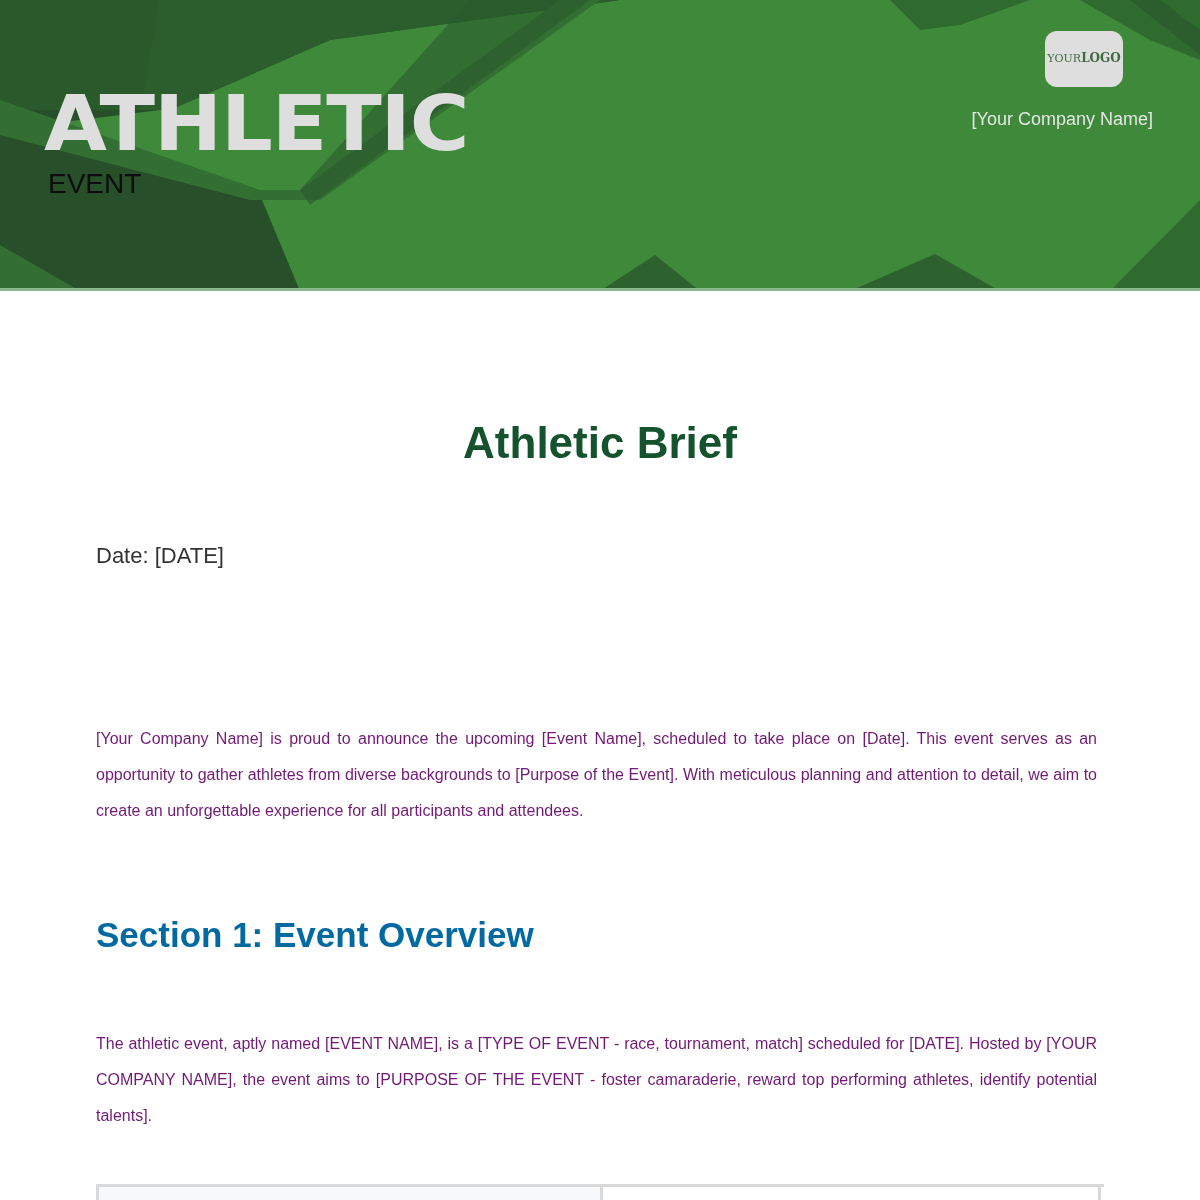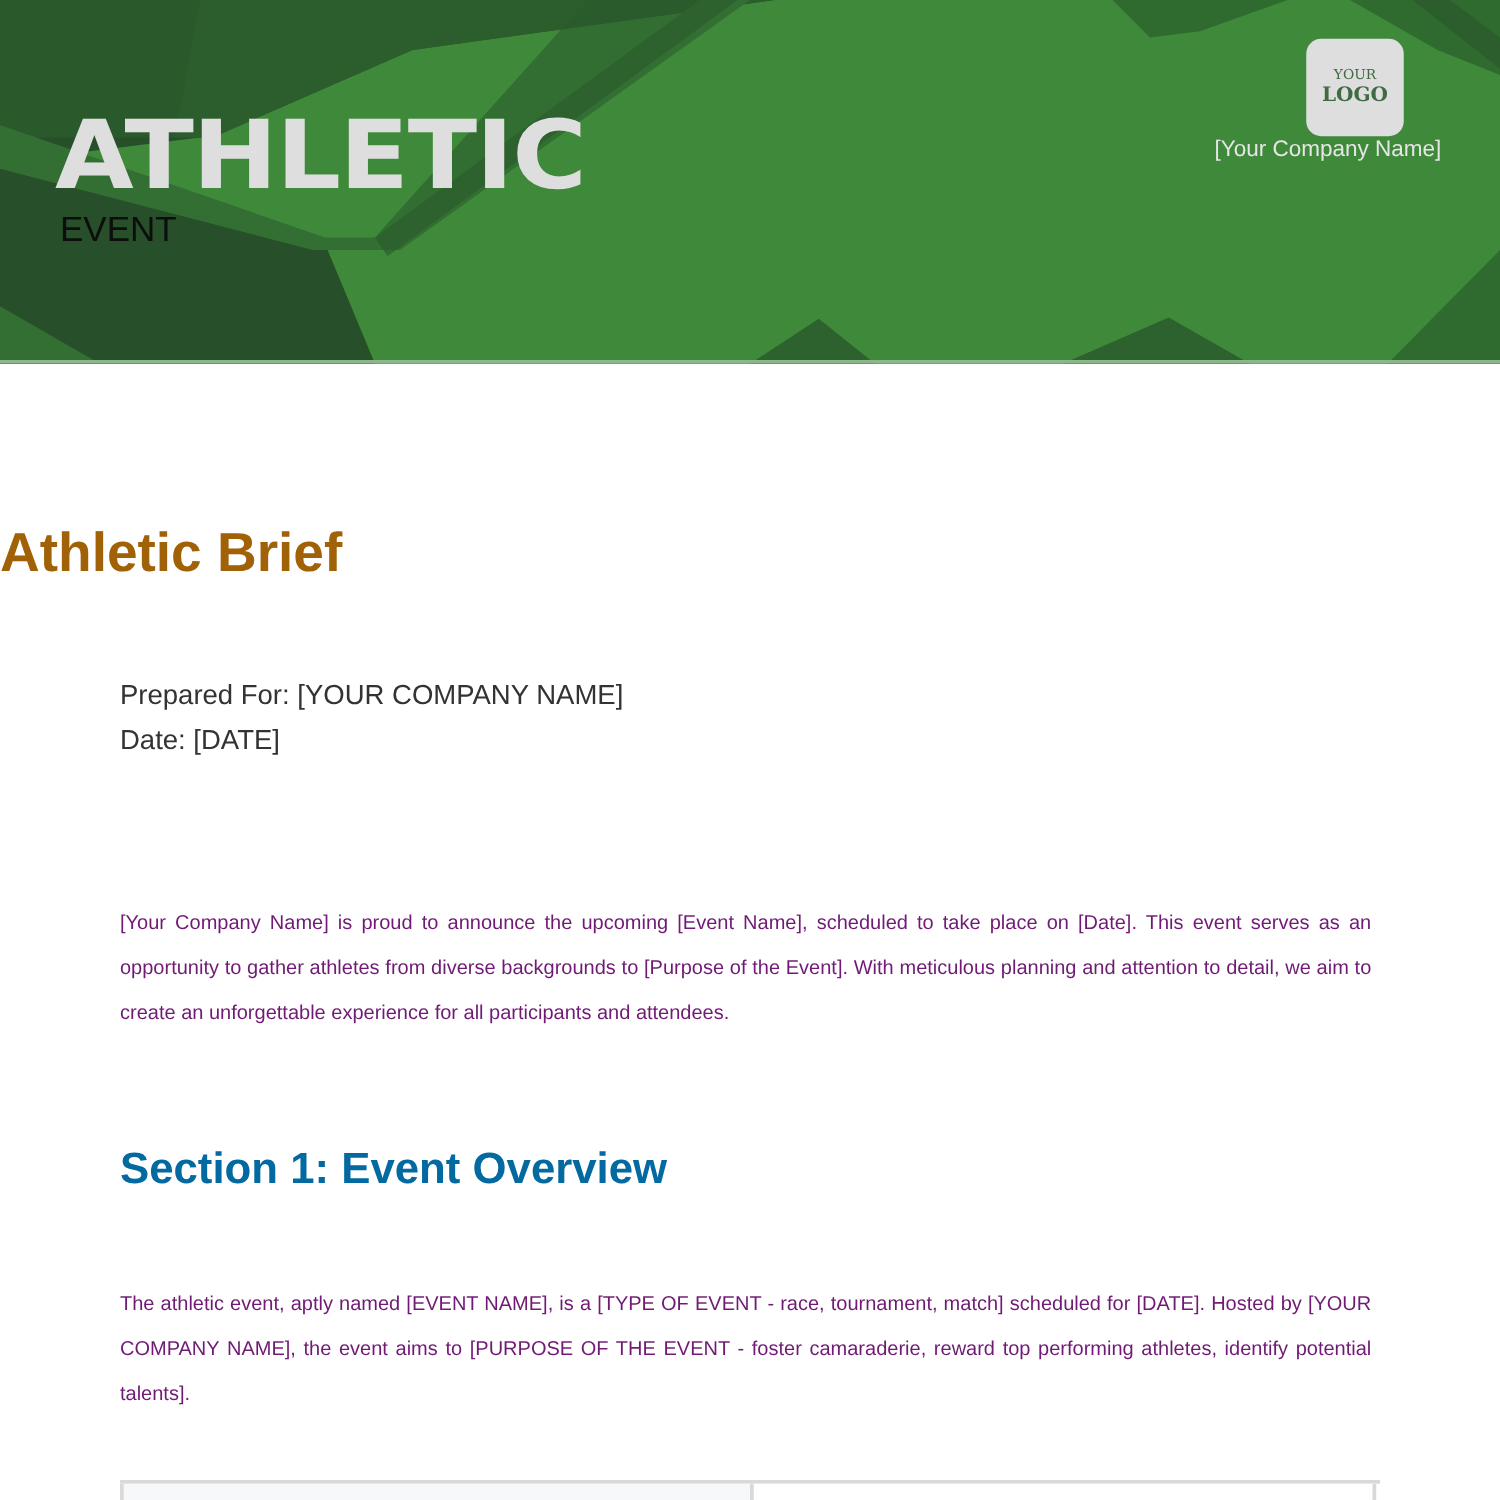--- a/index.html
+++ b/index.html
@@ -16,35 +16,35 @@
     font-family: "DejaVu Sans", sans-serif; font-weight: bold;
     font-size: 76px; line-height: 1; letter-spacing: -1px;
     color: #dedede; transform: scaleX(1.07); transform-origin: left top;
   }
   .banner-sub {
     position: absolute; left: 48px; top: 168px;
     font-family: "Liberation Sans", sans-serif; font-size: 28px;
     color: #0d0d0d; letter-spacing: 0;
   }
   .logo-box {
-    position: absolute; left: 1045px; top: 31px; width: 78px; height: 78px;
+    position: absolute; left: 1045px; top: 31px; width: 78px; height: 56px;
     background: #dedede; border-radius: 12px;
-    display: flex; flex-direction: column; align-items: center; justify-content: center;
+    display: flex; flex-direction: row; align-items: center; justify-content: center;
     font-family: "DejaVu Serif", serif; color: #3f6a42; line-height: 1.15;
   }
   .logo-box .l1 { font-size: 11px; }
-  .logo-box .l2 { font-size: 16px; font-weight: bold; }
+  .logo-box .l2 { font-size: 12px; font-weight: bold; }
   .company-name {
     position: absolute; right: 47px; top: 109px;
     font-size: 18px; color: #e6e6e6; white-space: nowrap;
   }
 
   .doc-title {
-    position: absolute; left: 0; top: 418px; width: 1200px; 
-    font-size: 44px; font-weight: bold; color: #a16207;
+    position: absolute; left: 0; top: 418px; width: 1200px; text-align: center;
+    font-size: 44px; font-weight: bold; color: #14532d;
   }
   .meta { position: absolute; left: 96px; top: 538px; font-size: 22px; line-height: 36px; color: #333; }
   .para {
     position: absolute; left: 96px; width: 1001px; font-size: 16px; line-height: 36px;
     text-align: justify; color: #701a75; margin-top: 44px;
   }
   .p1 { top: 677px; }
   .section-heading {
     position: absolute; left: 96px; top: 915px; font-size: 35px; font-weight: bold; color: #0369a1;
   }
@@ -86,21 +86,20 @@
   <div class="logo-box">
     <span class="l1">YOUR</span>
     <span class="l2">LOGO</span>
   </div>
   <div class="company-name">[Your Company Name]</div>
 </div>
 
 <h1 class="doc-title">Athletic Brief</h1>
 
 <div class="meta">
-  <div>Prepared For: [YOUR COMPANY NAME]</div>
   <div>Date: [DATE]</div>
 </div>
 
 <p class="para p1">[Your Company Name] is proud to announce the upcoming [Event Name], scheduled to take place on [Date]. This event serves as an opportunity to gather athletes from diverse backgrounds to [Purpose of the Event]. With meticulous planning and attention to detail, we aim to create an unforgettable experience for all participants and attendees.</p>
 
 <h2 class="section-heading">Section 1: Event Overview</h2>
 
 <p class="para p2">The athletic event, aptly named [EVENT NAME], is a [TYPE OF EVENT - race, tournament, match] scheduled for [DATE]. Hosted by [YOUR COMPANY NAME], the event aims to [PURPOSE OF THE EVENT - foster camaraderie, reward top performing athletes, identify potential talents].</p>
 
 <div class="table">

